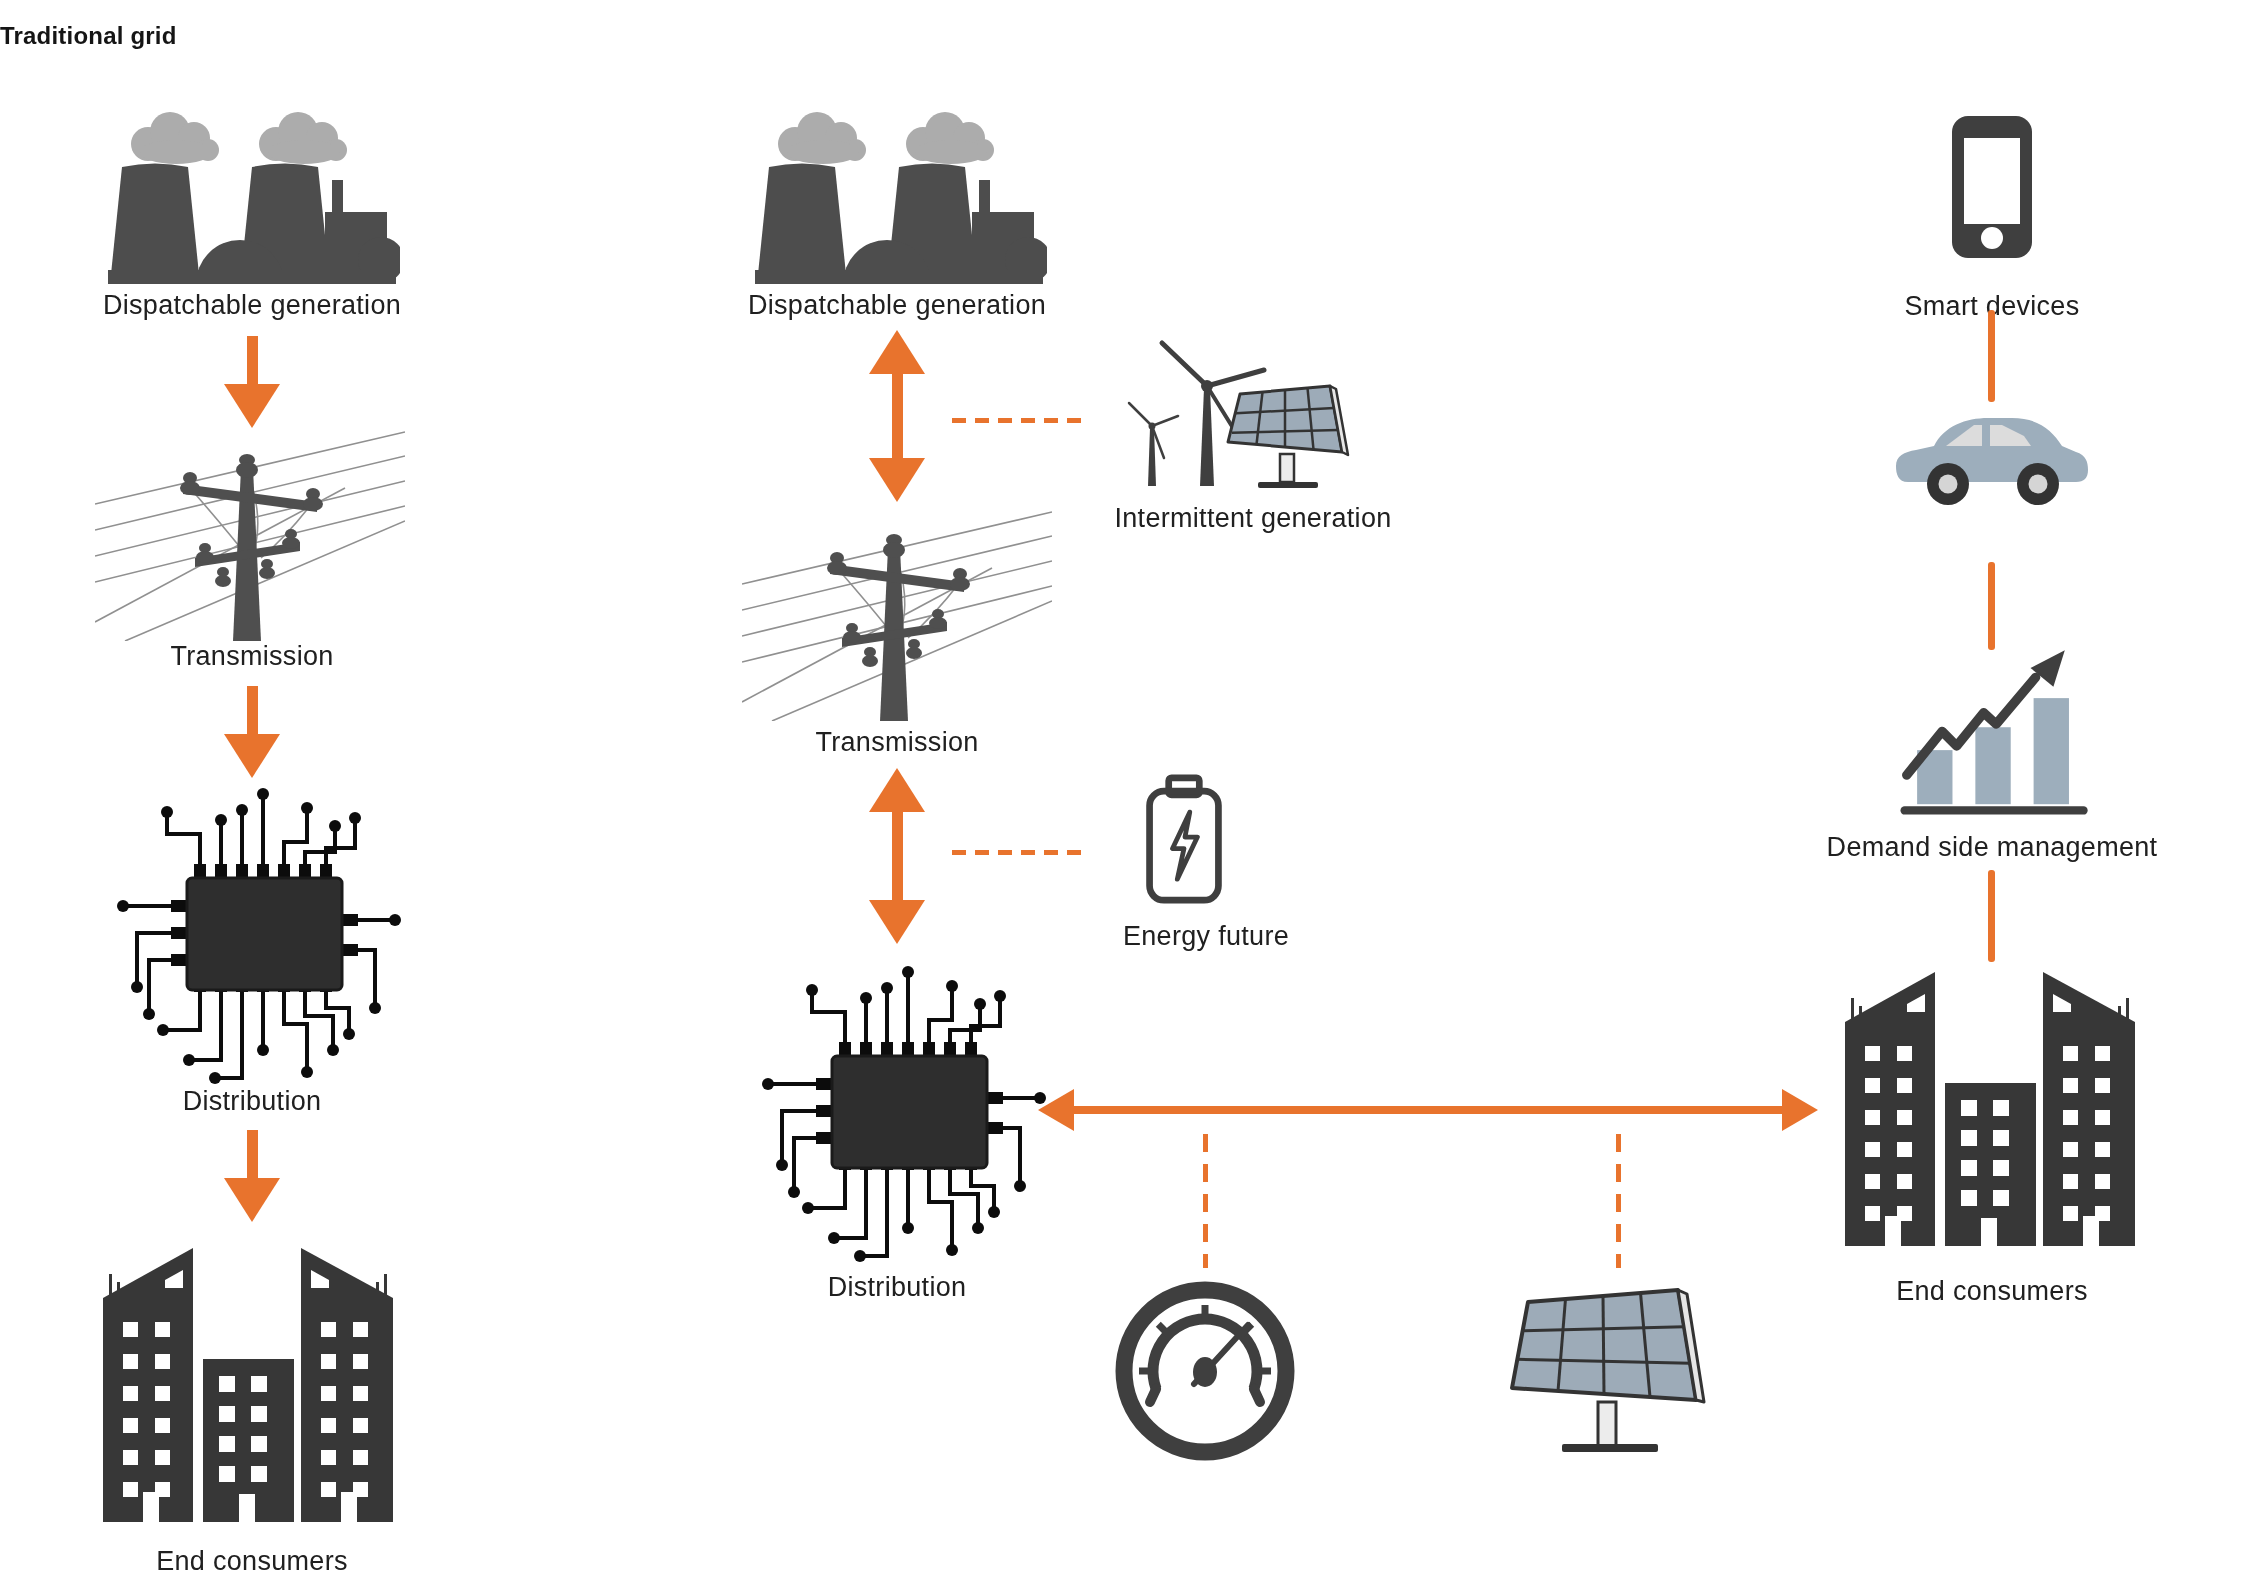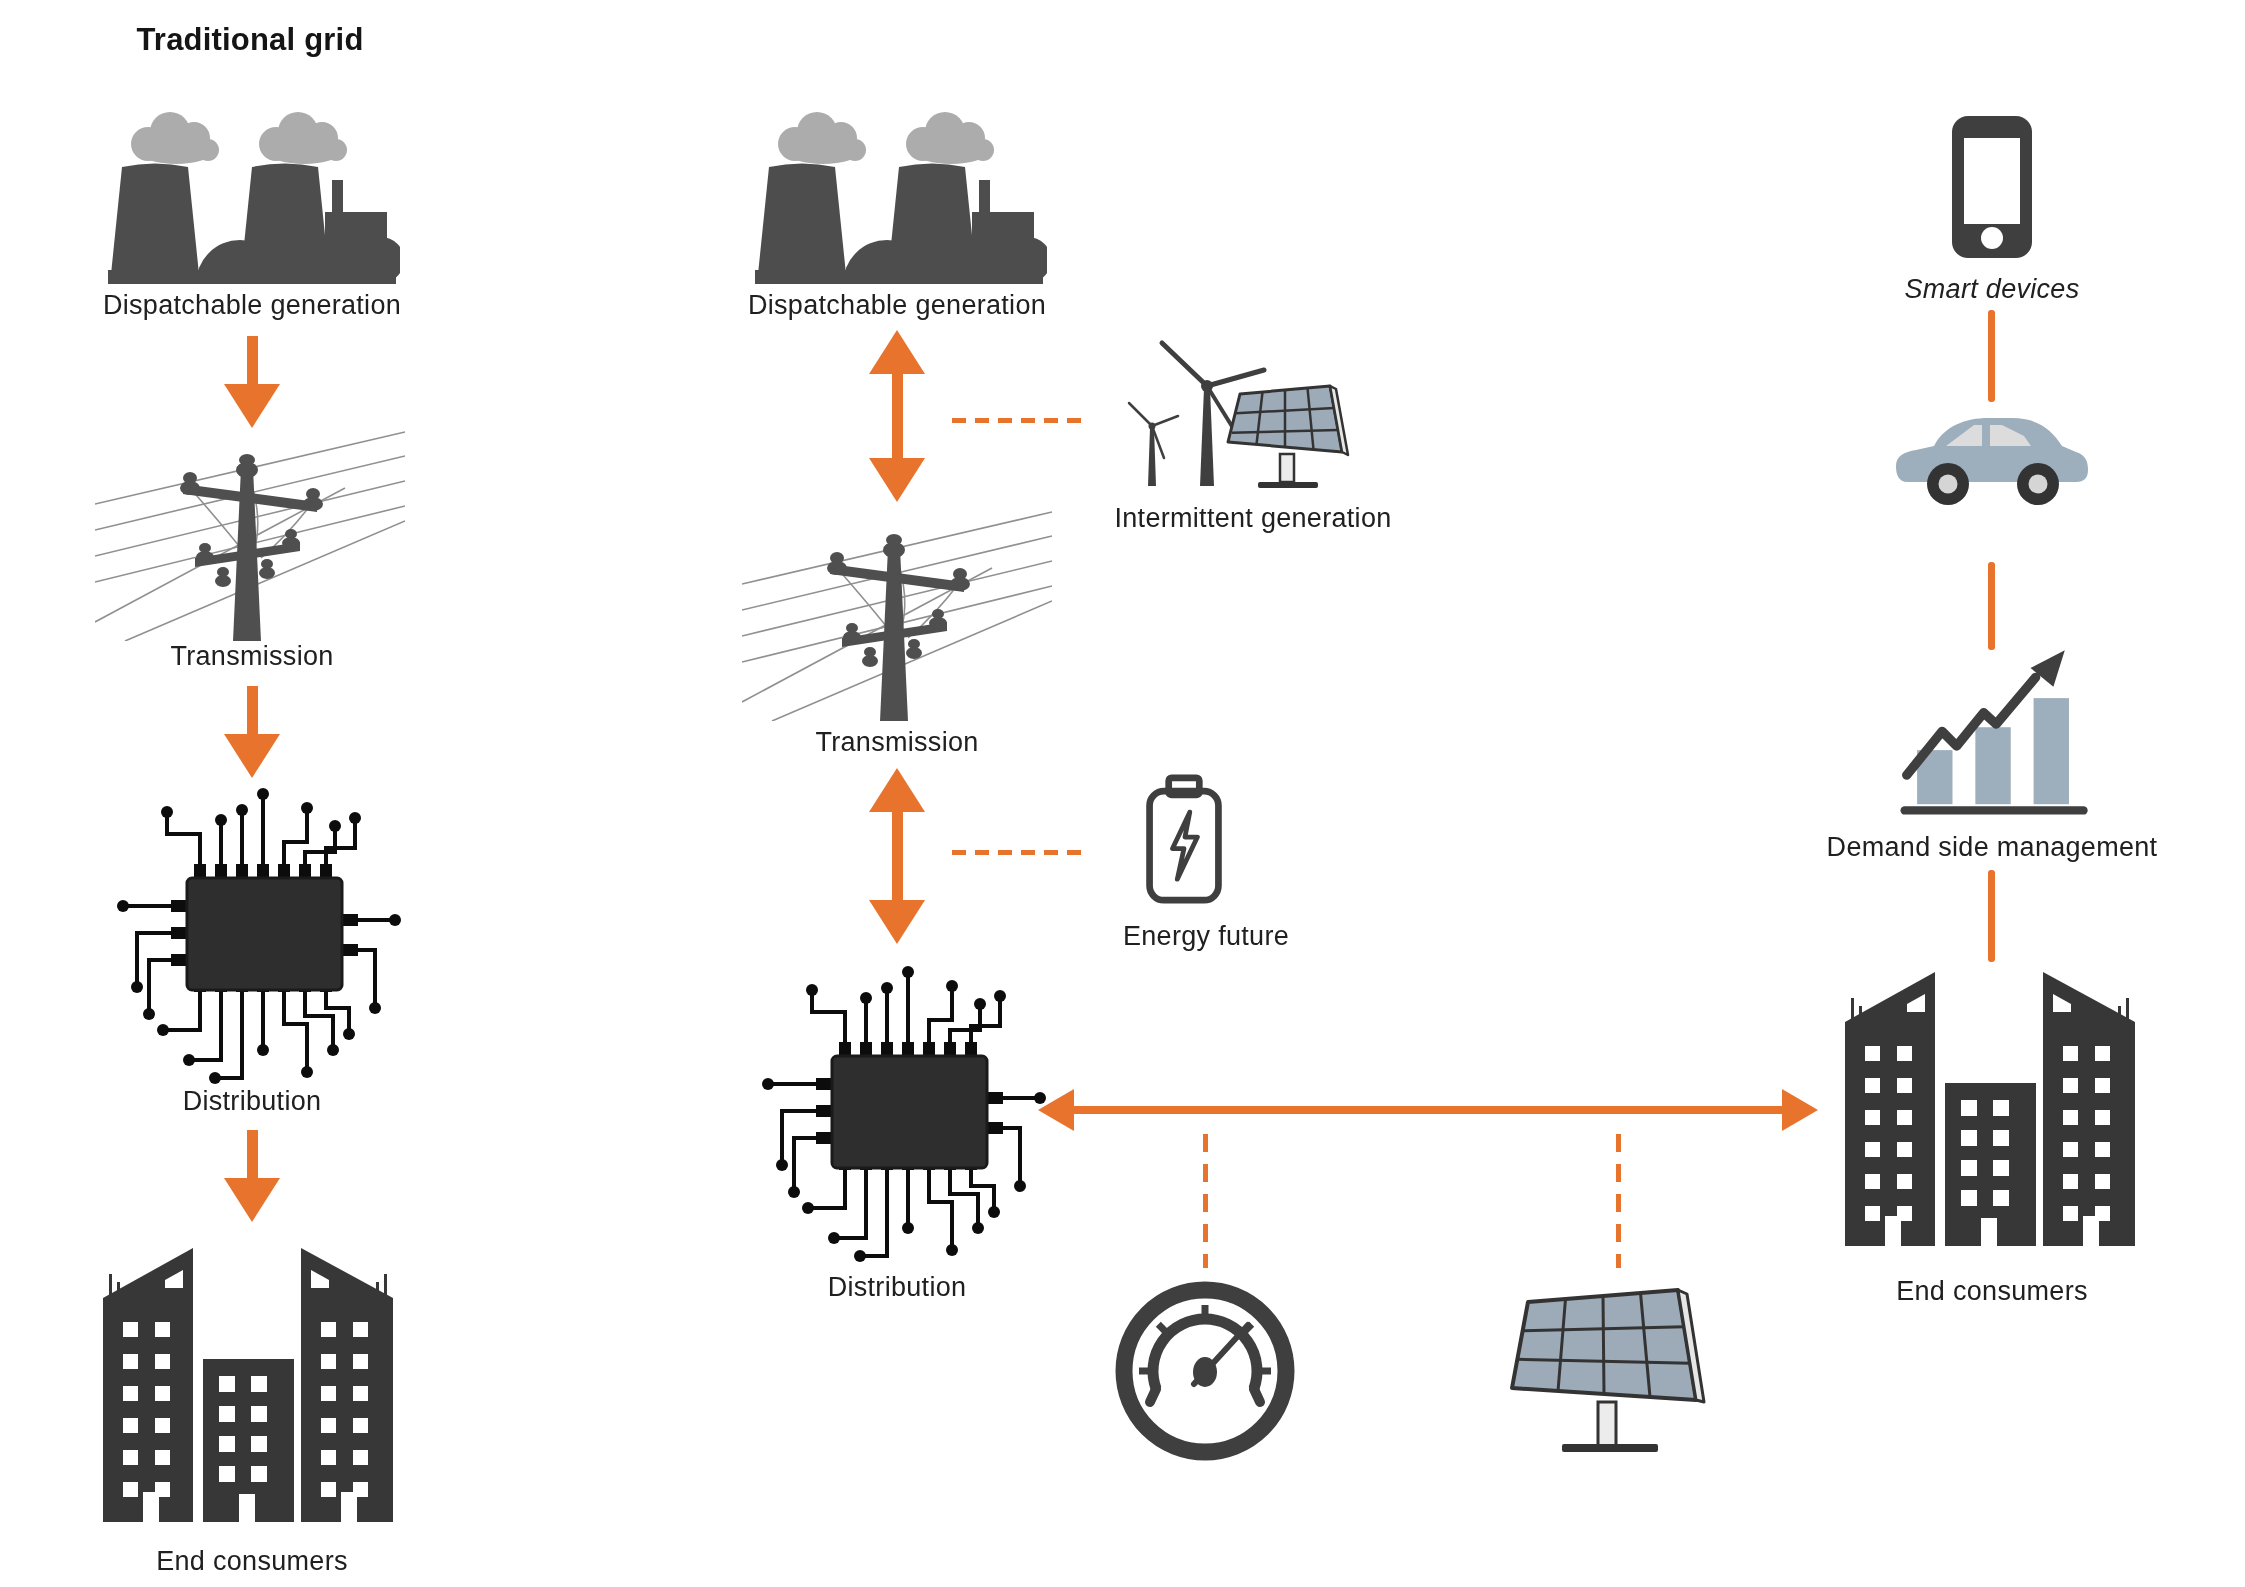--- a/index.html
+++ b/index.html
@@ -14,21 +14,21 @@
     --panel:#9DABB8;
     --smoke:#ACACAC;
     --wire:#909090;
     --lt:#DCDCDC;
   }
   html,body{margin:0;padding:0;background:#fff;}
   #canvas{
     position:relative;width:2245px;height:1587px;background:#fff;overflow:hidden;
     font-family:"Liberation Sans",sans-serif;color:var(--ink);
   }
-  .title{position:absolute;font-size:31px;font-weight:700;color:#151515;text-align:center;letter-spacing:.2px;}
+  .title{position:absolute;font-size:24px;font-weight:700;color:#151515;text-align:left;letter-spacing:.2px;}
   .lbl{position:absolute;font-size:27px;color:var(--ink);text-align:center;letter-spacing:.3px;}
   .icon{position:absolute;}
   .icon svg{display:block;width:100%;height:100%;}
   
   .v-arrow{position:absolute;display:flex;flex-direction:column;align-items:center;}
   .v-arrow .stem{width:11px;background:var(--accent);flex:1;}
   .head-down{width:0;height:0;border-left:28px solid transparent;border-right:28px solid transparent;border-top:44px solid var(--accent);}
   .head-up{width:0;height:0;border-left:28px solid transparent;border-right:28px solid transparent;border-bottom:44px solid var(--accent);}
   
   .h-arrow{position:absolute;display:flex;align-items:center;}
@@ -415,21 +415,21 @@
     <svg viewBox="0 0 210 185">
         <use href="#solar-panel"></use>
       </svg>
   </div>
 
   <div class="icon" style="left:1950px;top:114px;width:84px;height:146px;">
     <svg viewBox="0 0 84 146">
         <use href="#smartphone"></use>
       </svg>
   </div>
-  <div class="lbl" style="left:1742px;top:274px;width:500px;font-style:italic;">Smart devices</div>
+  <div class="lbl" style="left:1742px;top:291px;width:500px;">Smart devices</div>
 
   <div class="oline" style="left:1988px;top:310px;height:92px;"></div>
 
   <div class="icon" style="left:1892px;top:406px;width:200px;height:112px;">
     <svg viewBox="0 0 200 112">
         <use href="#car"></use>
       </svg>
   </div>
 
   <div class="oline" style="left:1988px;top:562px;height:88px;"></div>

